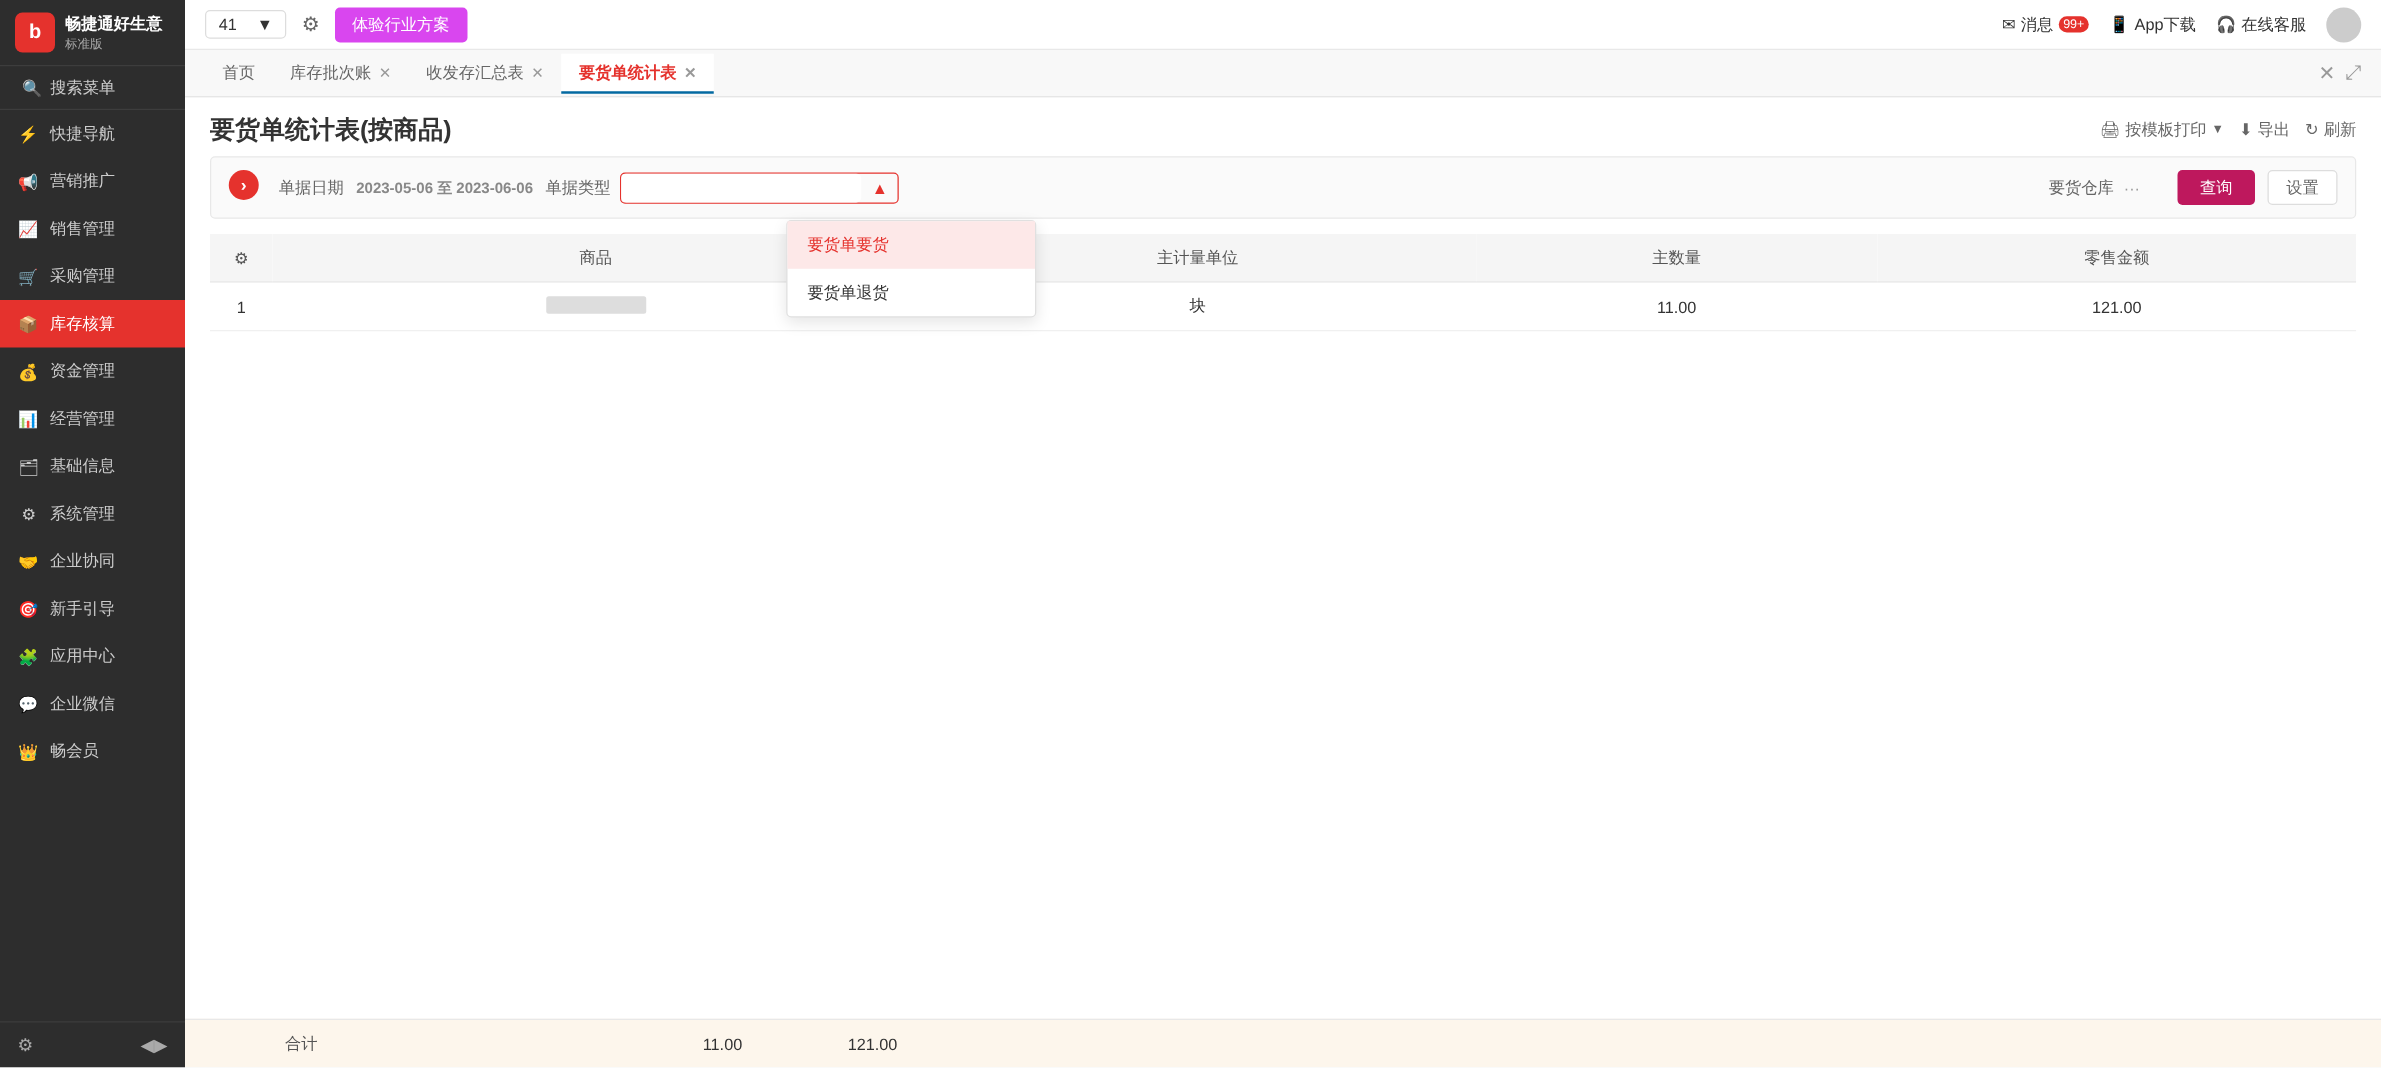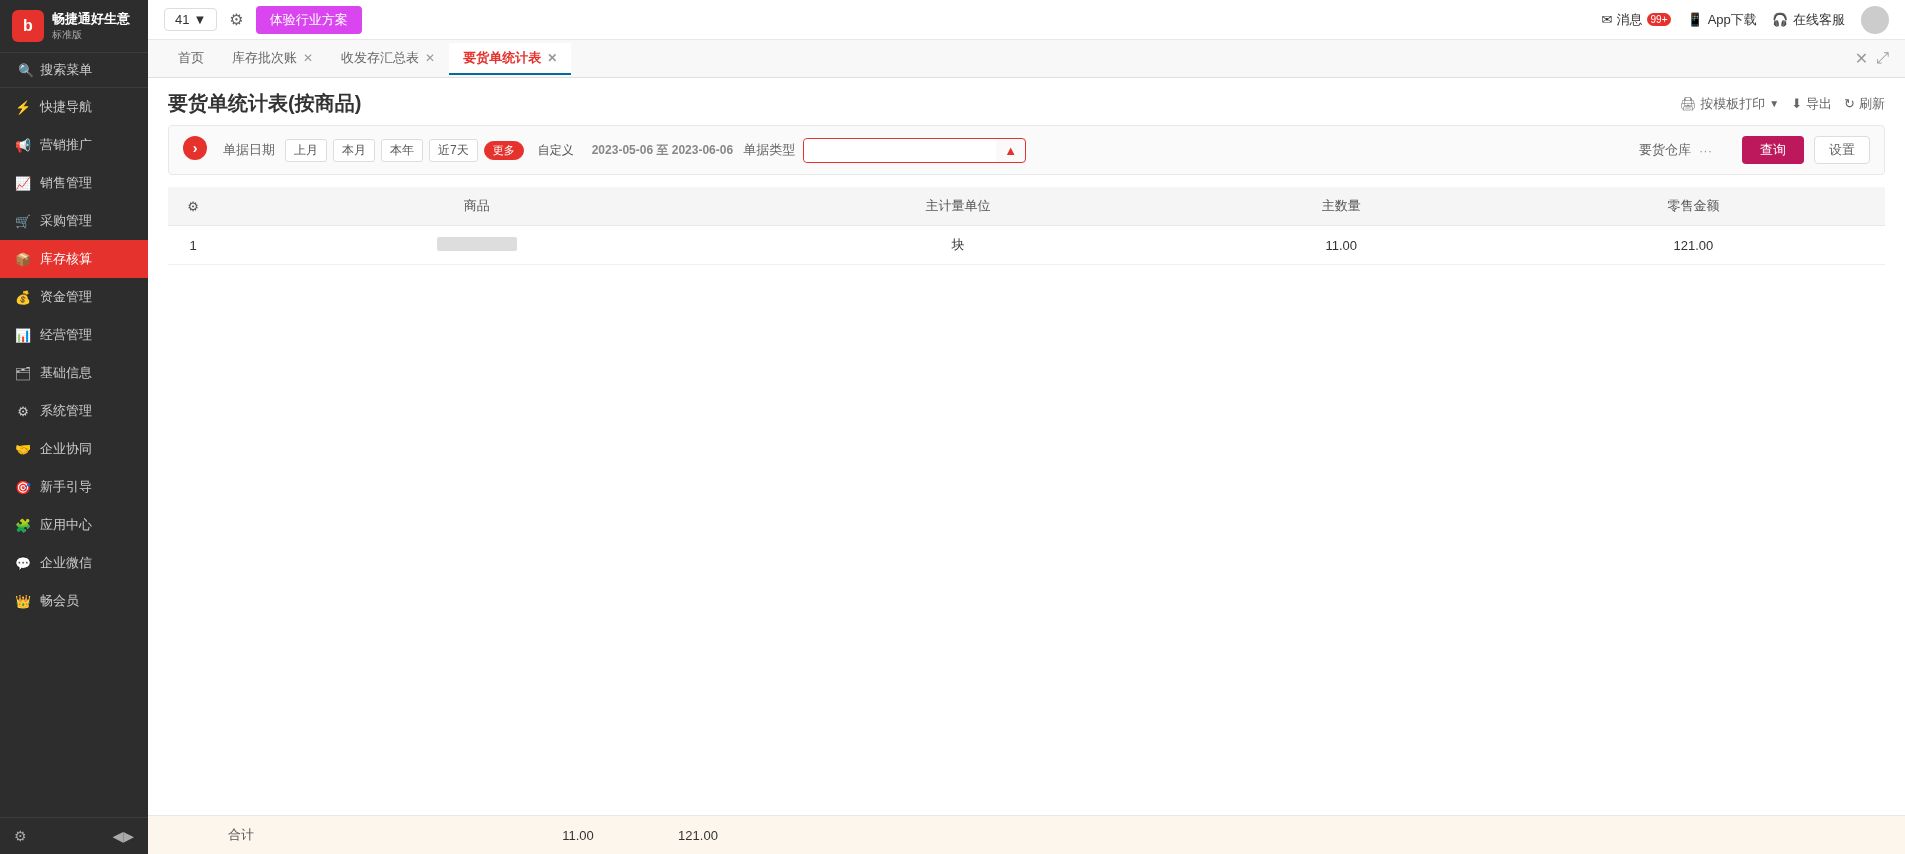--- a/index.html
+++ b/index.html
@@ -65,21 +65,21 @@
       height: 40px;
       background: #fff;
       border-bottom: 1px solid #e8e8e8;
       display: flex; align-items: center;
       padding: 0 16px;
       justify-content: space-between;
       flex-shrink: 0;
     }
     .top-header-left { display: flex; align-items: center; gap: 12px; }
     .company-selector {
-      display: flex; align-items: center; gap: 4px;
+      display: flex; align-items: center; gap: 16px;
       font-size: 13px; color: #333; cursor: pointer;
       border: 1px solid #ddd; padding: 3px 10px; border-radius: 4px;
     }
     .settings-icon { color: #666; cursor: pointer; font-size: 16px; }
     .trial-btn {
       background: #d946ef; color: white;
       border: none; padding: 5px 14px;
       border-radius: 4px; cursor: pointer; font-size: 13px;
     }
     .top-header-right { display: flex; align-items: center; gap: 16px; font-size: 13px; color: #333; }
@@ -411,47 +411,43 @@
           <span>↻</span>
           <span>刷新</span>
         </div>
       </div>
     </div>
 
     <div class="filter-bar">
       <div class="filter-expand-btn">›</div>
       <div class="filter-row">
         <span class="filter-label">单据日期</span>
-        <div class="date-quick-btns">
-          <button class="date-btn">上月</button>
-          <button class="date-btn">本月</button>
-          <button class="date-btn">本年</button>
-          <button class="date-btn">近7天</button>
-          <button class="date-btn more">更多</button>
-          <button class="date-btn custom">自定义</button>
-        </div>
         <span class="date-range-text">2023-05-06 至 2023-06-06</span>
 
         <div class="filter-type-section">
           <span class="type-label">单据类型</span>
           <div class="type-select-wrapper">
             <input class="type-select-input" type="text" value="" style="">
             <span class="type-select-arrow">▲</span>
           </div>
         </div>
 
         <div class="warehouse-section">
           <span class="warehouse-label">要货仓库</span>
           <span class="warehouse-dots">···</span>
         </div>
 
         <button class="query-btn">查询</button>
         <button class="settings-set-btn">设置</button>
       </div>
 
+      <div class="dropdown-overlay">
+        <div class="dropdown-item selected">要货单要货</div>
+        <div class="dropdown-item">要货单退货</div>
+      </div>
     </div>
 
     <div class="table-wrapper">
       <table>
         <thead>
           <tr>
             <th style="width:50px;">⚙</th>
             <th>商品</th>
             <th>主计量单位</th>
             <th>主数量</th>

